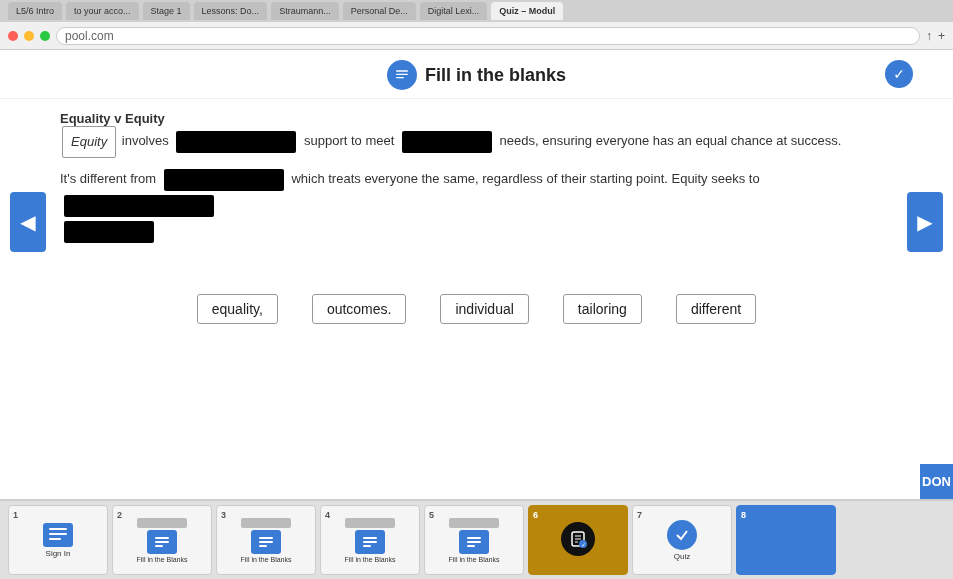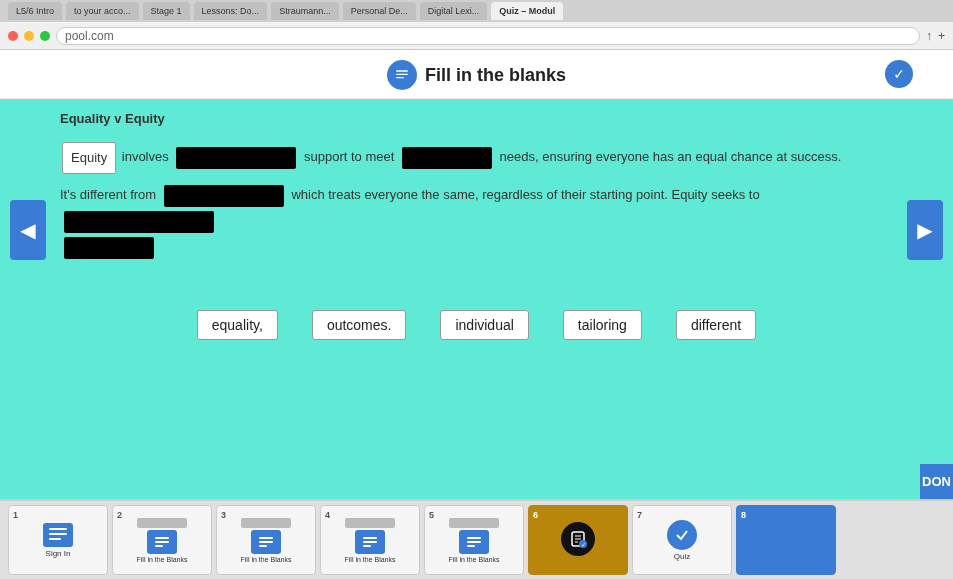--- a/index.html
+++ b/index.html
@@ -63,21 +63,21 @@
       height: 18px;
       font-size: 12px;
       display: flex;
       align-items: center;
       padding: 0 8px;
       color: #666;
     }
 
     
     .main-content {
-      background: #5eead4;
+      background: #ffffff;
       width: 953px;
       height: calc(579px - 50px);
       position: relative;
       overflow: hidden;
     }
 
     
     .page-header {
       background: #fff;
       display: flex;
@@ -115,21 +115,20 @@
 
     
     .activity-area {
       padding: 12px 60px 10px 60px;
       position: relative;
     }
     .activity-subtitle {
       font-size: 13px;
       font-weight: bold;
       color: #333;
-      margin-bottom: 16px;
     }
 
     
     .sentence-block {
       font-size: 13px;
       color: #333;
       line-height: 2.0;
       margin-bottom: 8px;
     }
     .blank-box {
@@ -146,20 +145,21 @@
 
     .word-filled {
       display: inline-block;
       border: 1px solid #999;
       padding: 2px 8px;
       font-size: 13px;
       background: #fff;
       border-radius: 2px;
       margin: 0 2px;
       vertical-align: middle;
+      font-style: italic;
     }
 
     
     .nav-arrow {
       position: absolute;
       top: 50%;
       transform: translateY(-50%);
       width: 36px; height: 60px;
       background: #3a7bd5;
       display: flex; align-items: center; justify-content: center;

